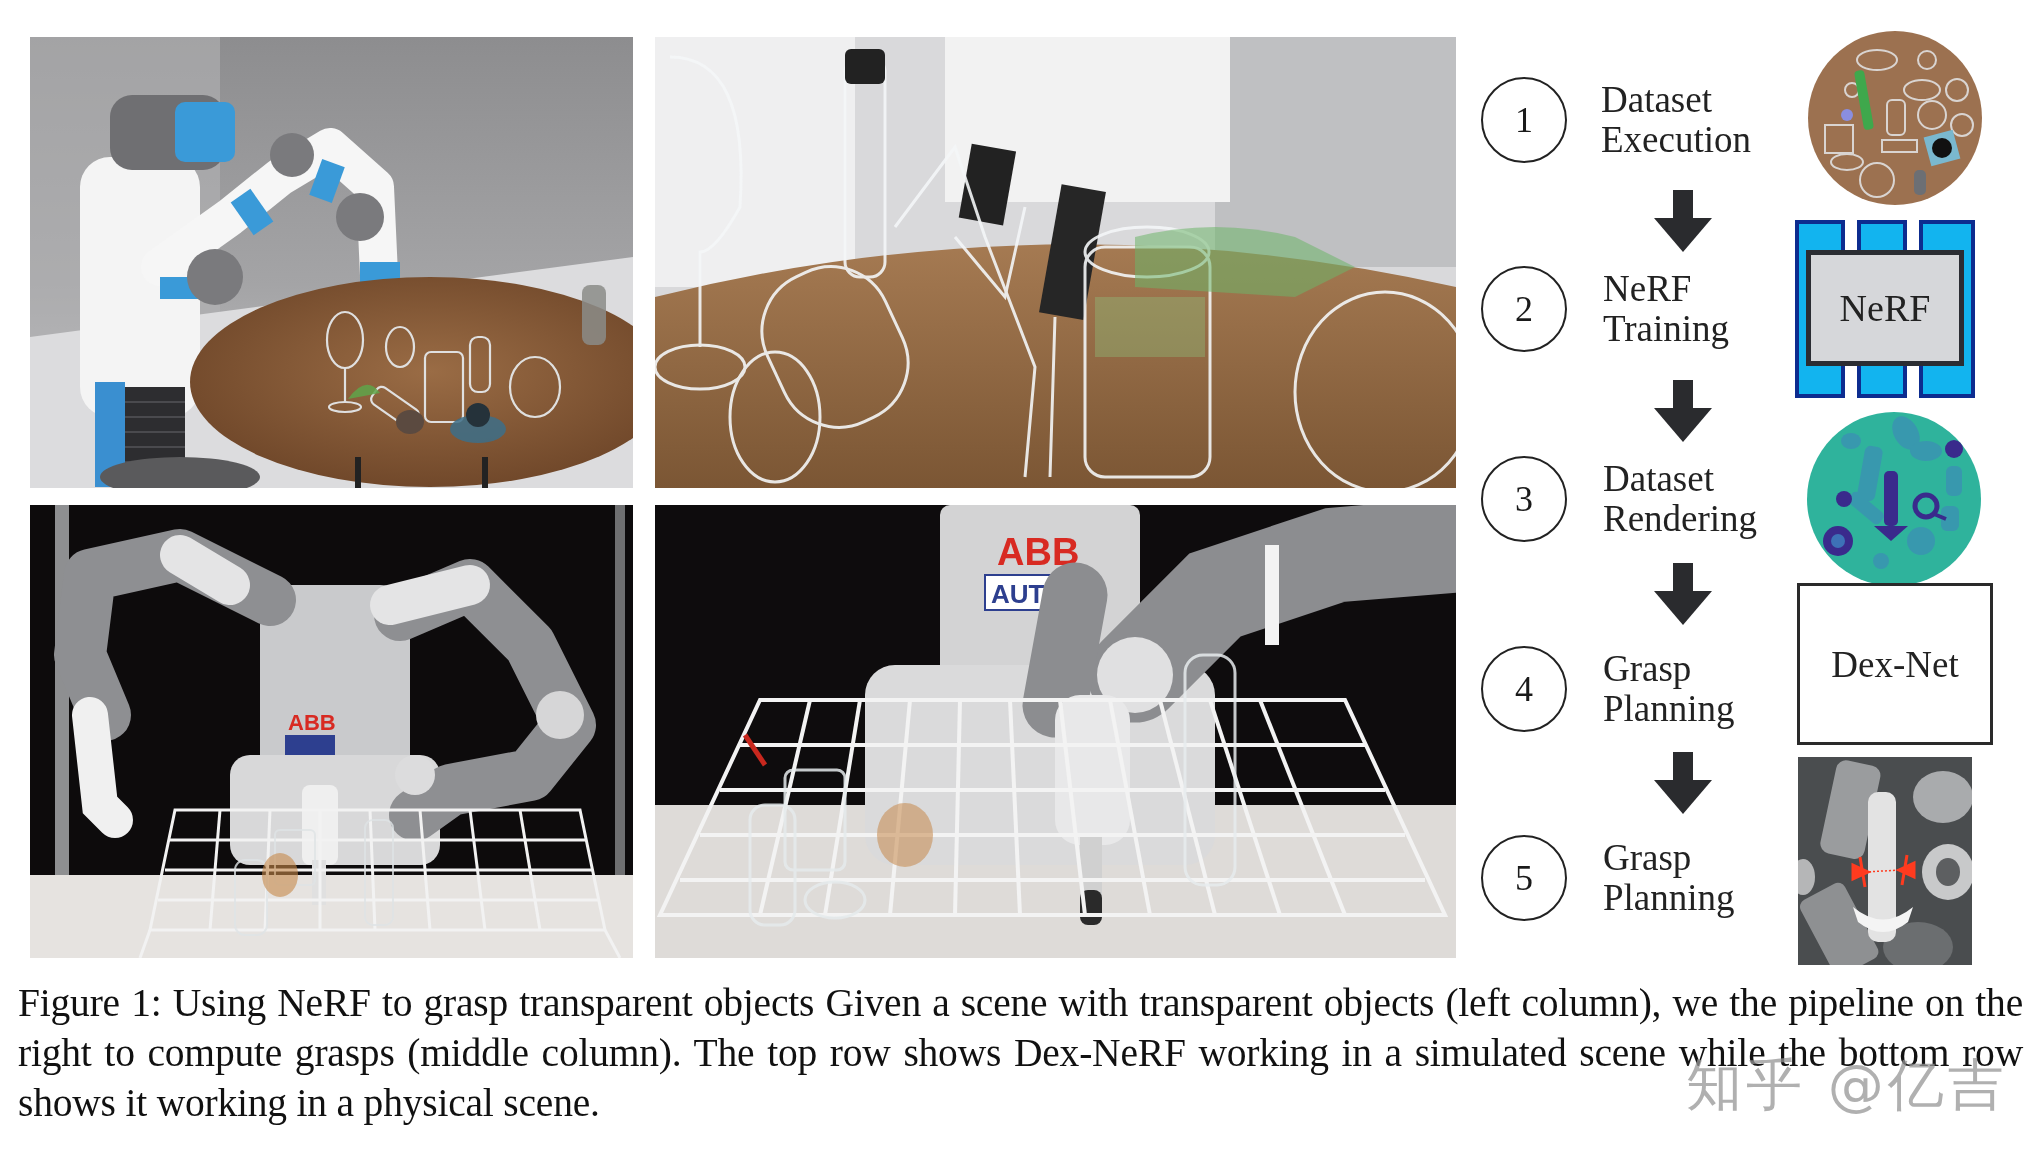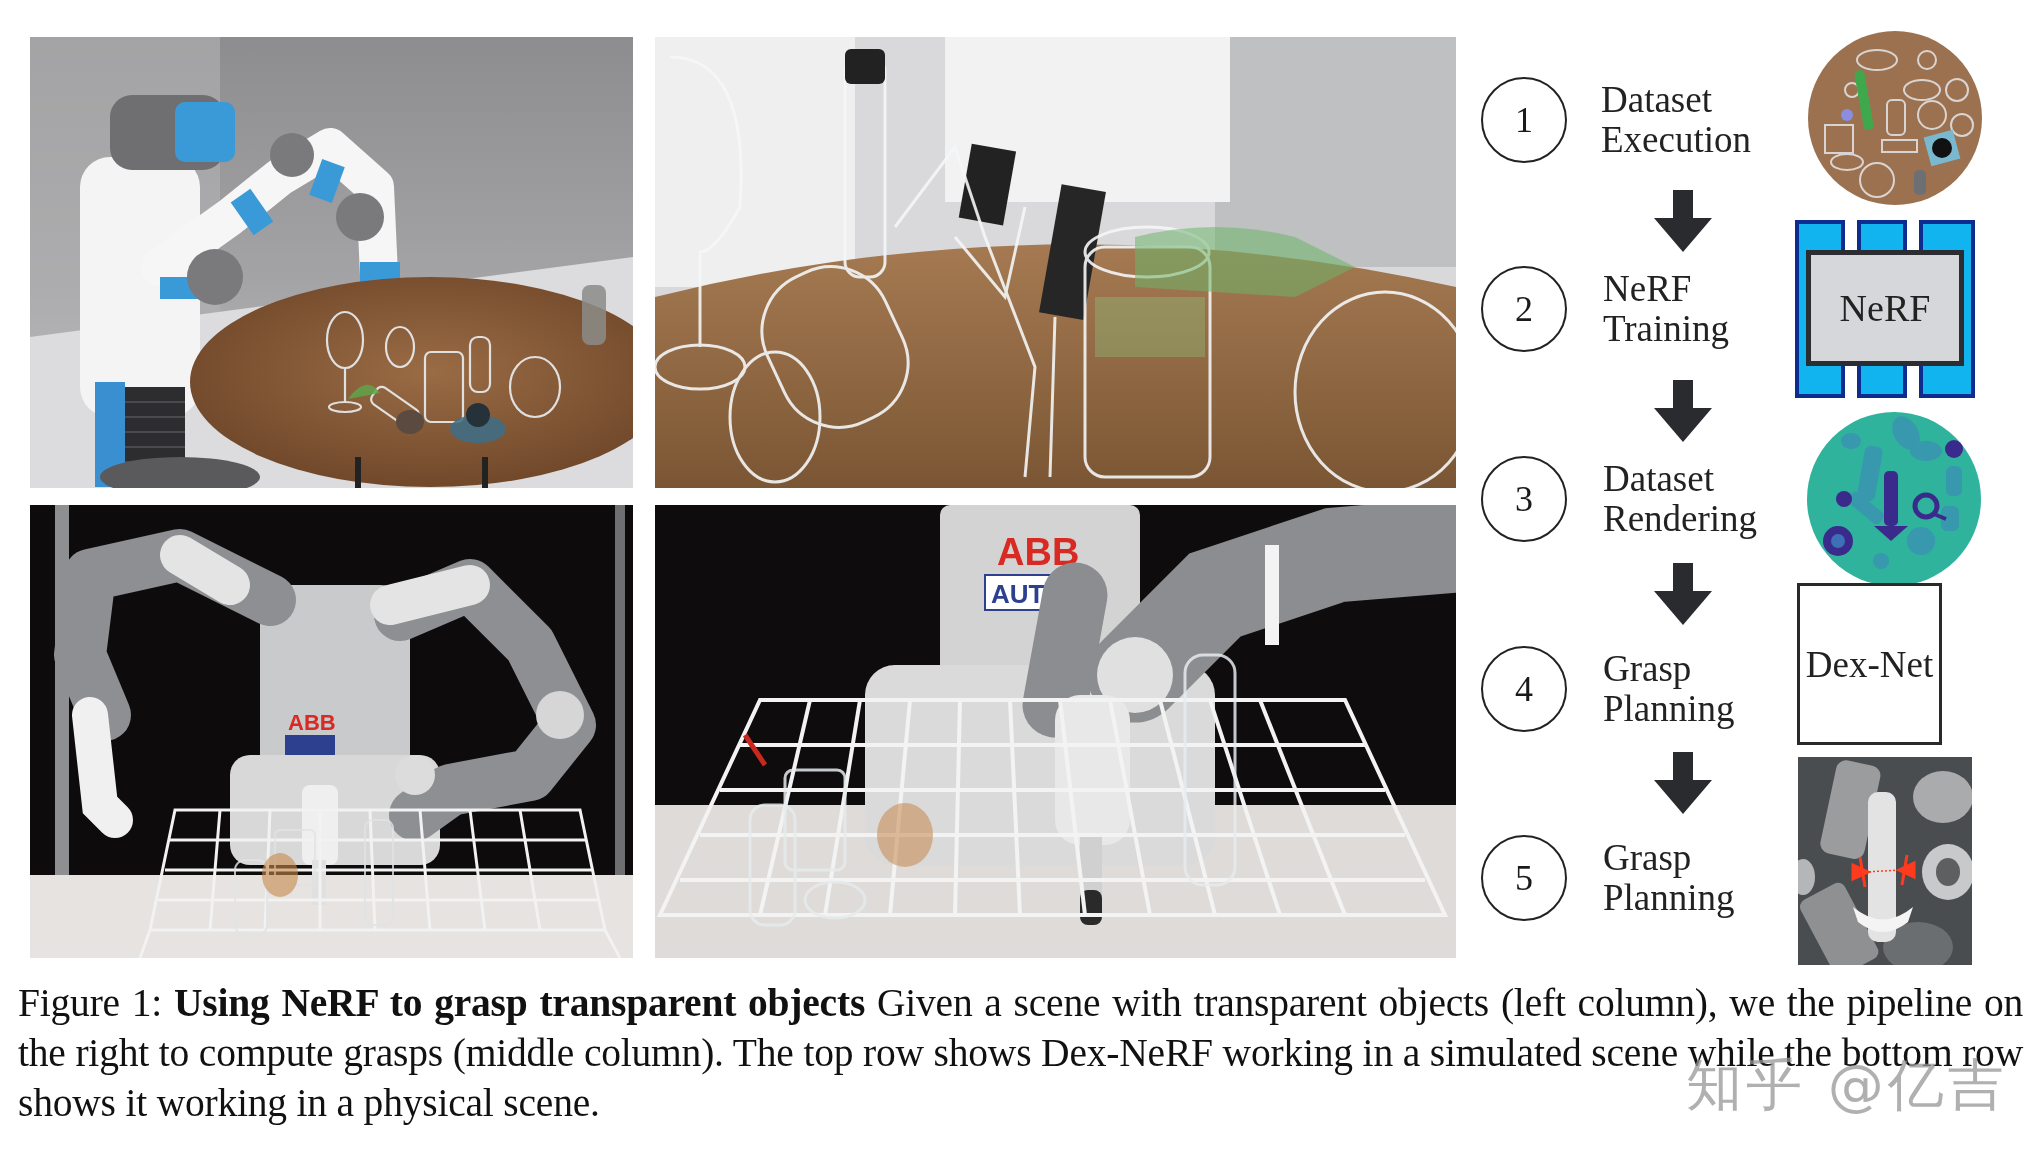--- a/index.html
+++ b/index.html
@@ -18,27 +18,27 @@
                  border-left: 29px solid transparent; border-right: 29px solid transparent;
                  border-top: 34px solid #2a2b2e; }
 
   .nerf-box { position: absolute; left: 1795px; top: 220px; width: 180px; height: 178px; }
   .nerf-col { position: absolute; top: 0; height: 178px; width: 50px; background: #12b4ef;
               border: 4px solid #0d2c8f; box-sizing: border-box; }
   .nerf-core { position: absolute; left: 11px; top: 30px; width: 158px; height: 116px;
                background: #d6d7da; border: 5px solid #2b2d33; box-sizing: border-box;
                display: flex; align-items: center; justify-content: center; font-size: 38px; color: #222; }
 
-  .dexnet-box { position: absolute; left: 1797px; top: 583px; width: 145px; height: 162px;
+  .dexnet-box { position: absolute; left: 1797px; top: 583px; width: 196px; height: 162px;
                 border: 3px solid #2a2a2a; box-sizing: border-box; display: flex;
                 align-items: center; justify-content: center; font-size: 37px; color: #222; background: #fff; }
 
   .caption { position: absolute; left: 18px; top: 978px; width: 2005px; font-size: 39.5px;
              line-height: 50px; color: #111; text-align: justify; letter-spacing: -0.2px; }
-  .caption b { font-weight: bold; margin-top: 38px; }
+  .caption b { font-weight: normal; margin-top: 38px; }
   .watermark { position: absolute; left: 1670px; top: 1048px; font-size: 56px; color: rgba(150,150,150,0.75);
                font-family: "DejaVu Sans", sans-serif; letter-spacing: 4px; margin-left: 16px; }
 </style>
 </head>
 <body>
 
 <div class="panel" style="left:30px; top:37px; width:603px; height:451px;">
   <svg viewBox="0 0 603 451" preserveAspectRatio="none">
     <defs>
       <linearGradient id="tlwall" x1="0" y1="0" x2="0" y2="1">

